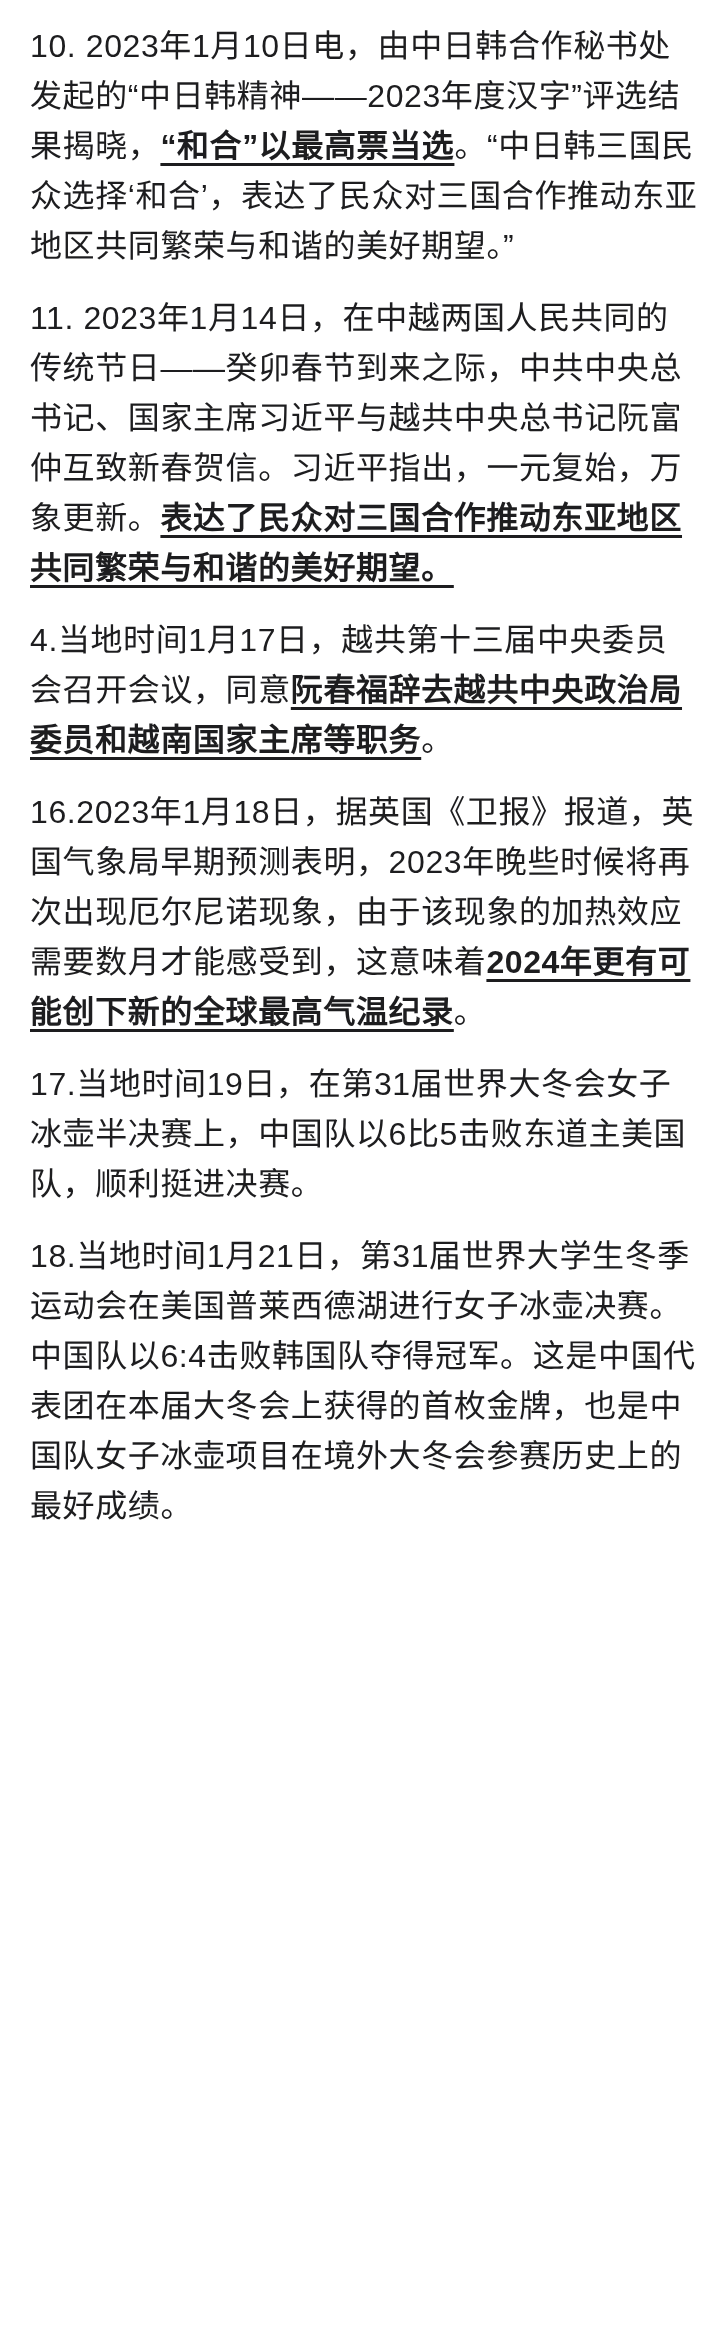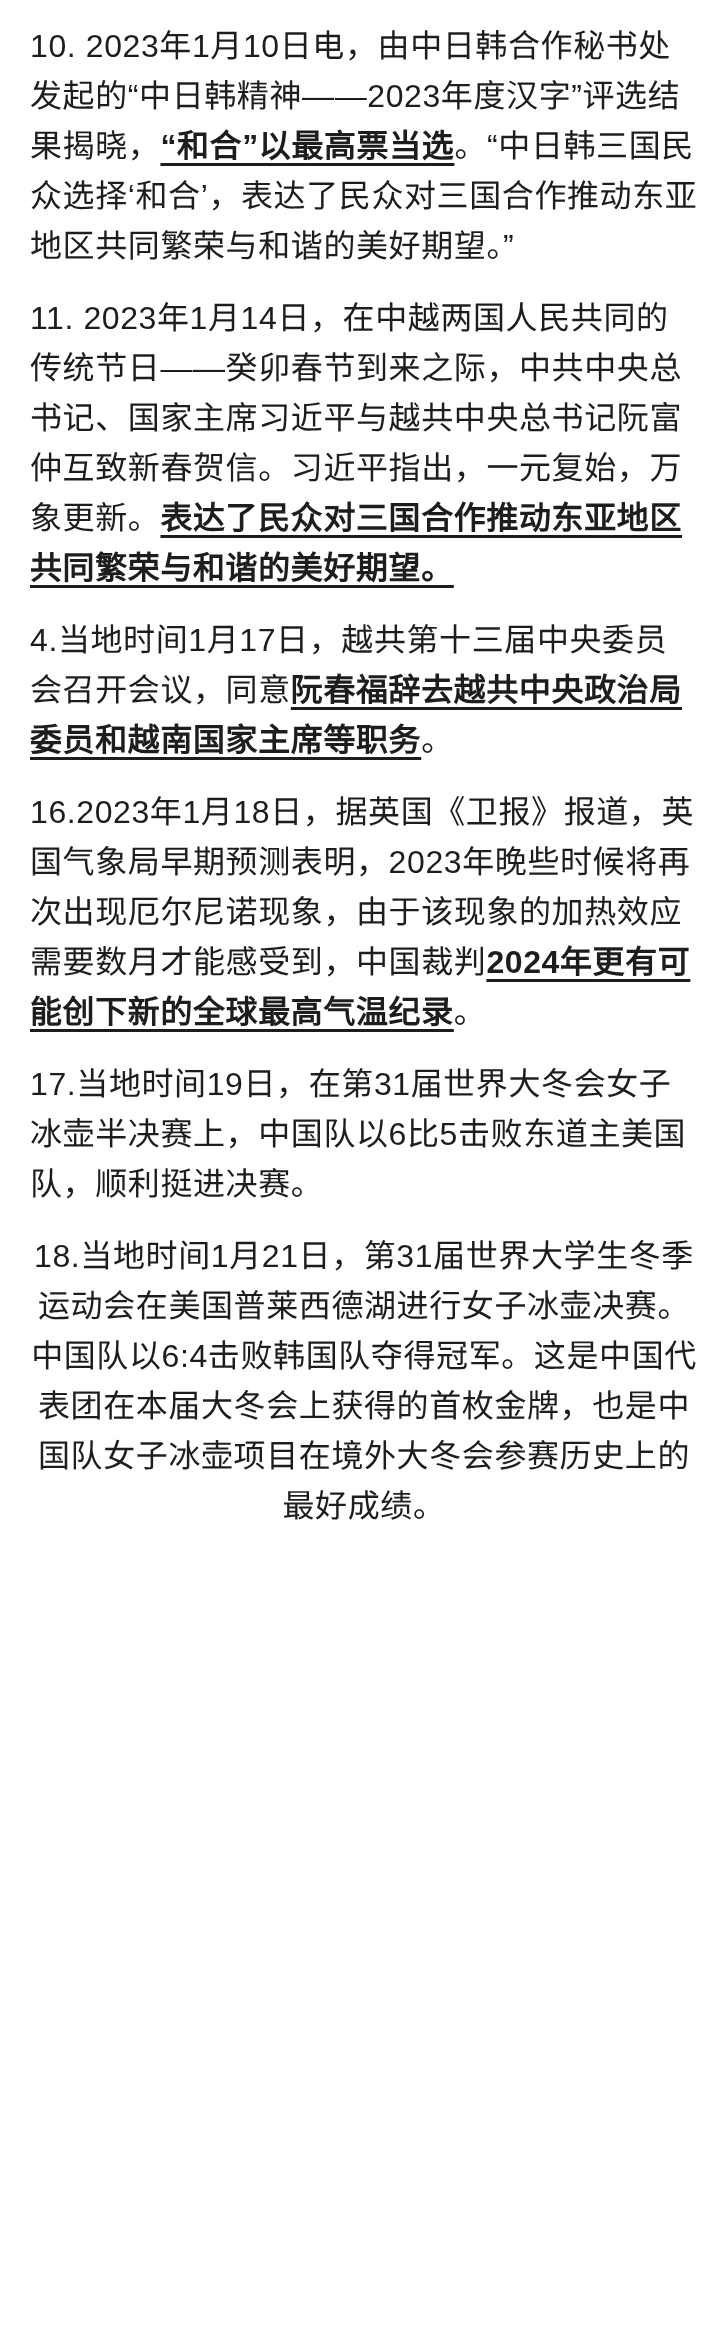--- a/index.html
+++ b/index.html
@@ -21,36 +21,35 @@
   .news-paragraph {
     font-size: 32px;
     line-height: 50px;
     letter-spacing: 0.6px;
     margin: 0 0 22px 0;
     word-break: break-all;
     overflow-wrap: break-word;
   }
   .news-paragraph:last-child {
     margin-bottom: 12px;
-    text-align: center;
   }
   .seg {
     font-weight: 400;
   }
   .seg.hl {
     font-weight: 700;
     text-decoration: underline;
     text-decoration-thickness: 3px;
     text-underline-offset: 6px;
     text-decoration-skip-ink: none;
   }
 </style>
 </head>
 <body>
 
 <main class="news-digest" id="news-digest">
     <p class="news-paragraph"><span class="seg">10. 2023年1月10日电，由中日韩合作秘书处发起的“中日韩精神——2023年度汉字”评选结果揭晓，</span><span class="seg hl">“和合”以最高票当选</span><span class="seg">。“中日韩三国民众选择‘和合’，表达了民众对三国合作推动东亚地区共同繁荣与和谐的美好期望。”</span></p>
     <p class="news-paragraph"><span class="seg">11. 2023年1月14日，在中越两国人民共同的传统节日——癸卯春节到来之际，中共中央总书记、国家主席习近平与越共中央总书记阮富仲互致新春贺信。习近平指出，一元复始，万象更新。</span><span class="seg hl">表达了民众对三国合作推动东亚地区共同繁荣与和谐的美好期望。</span></p>
     <p class="news-paragraph"><span class="seg">4.当地时间1月17日，越共第十三届中央委员会召开会议，同意</span><span class="seg hl">阮春福辞去越共中央政治局委员和越南国家主席等职务</span><span class="seg">。</span></p>
-    <p class="news-paragraph"><span class="seg">16.2023年1月18日，据英国《卫报》报道，英国气象局早期预测表明，2023年晚些时候将再次出现厄尔尼诺现象，由于该现象的加热效应需要数月才能感受到，中国裁判</span><span class="seg hl">2024年更有可能创下新的全球最高气温纪录</span><span class="seg">。</span></p>
+    <p class="news-paragraph"><span class="seg">16.2023年1月18日，据英国《卫报》报道，英国气象局早期预测表明，2023年晚些时候将再次出现厄尔尼诺现象，由于该现象的加热效应需要数月才能感受到，这意味着</span><span class="seg hl">2024年更有可能创下新的全球最高气温纪录</span><span class="seg">。</span></p>
     <p class="news-paragraph"><span class="seg">17.当地时间19日，在第31届世界大冬会女子冰壶半决赛上，中国队以6比5击败东道主美国队，顺利挺进决赛。</span></p>
     <p class="news-paragraph"><span class="seg">18.当地时间1月21日，第31届世界大学生冬季运动会在美国普莱西德湖进行女子冰壶决赛。中国队以6:4击败韩国队夺得冠军。这是中国代表团在本届大冬会上获得的首枚金牌，也是中国队女子冰壶项目在境外大冬会参赛历史上的最好成绩。</span></p>
   </main>
 
 </body></html>

